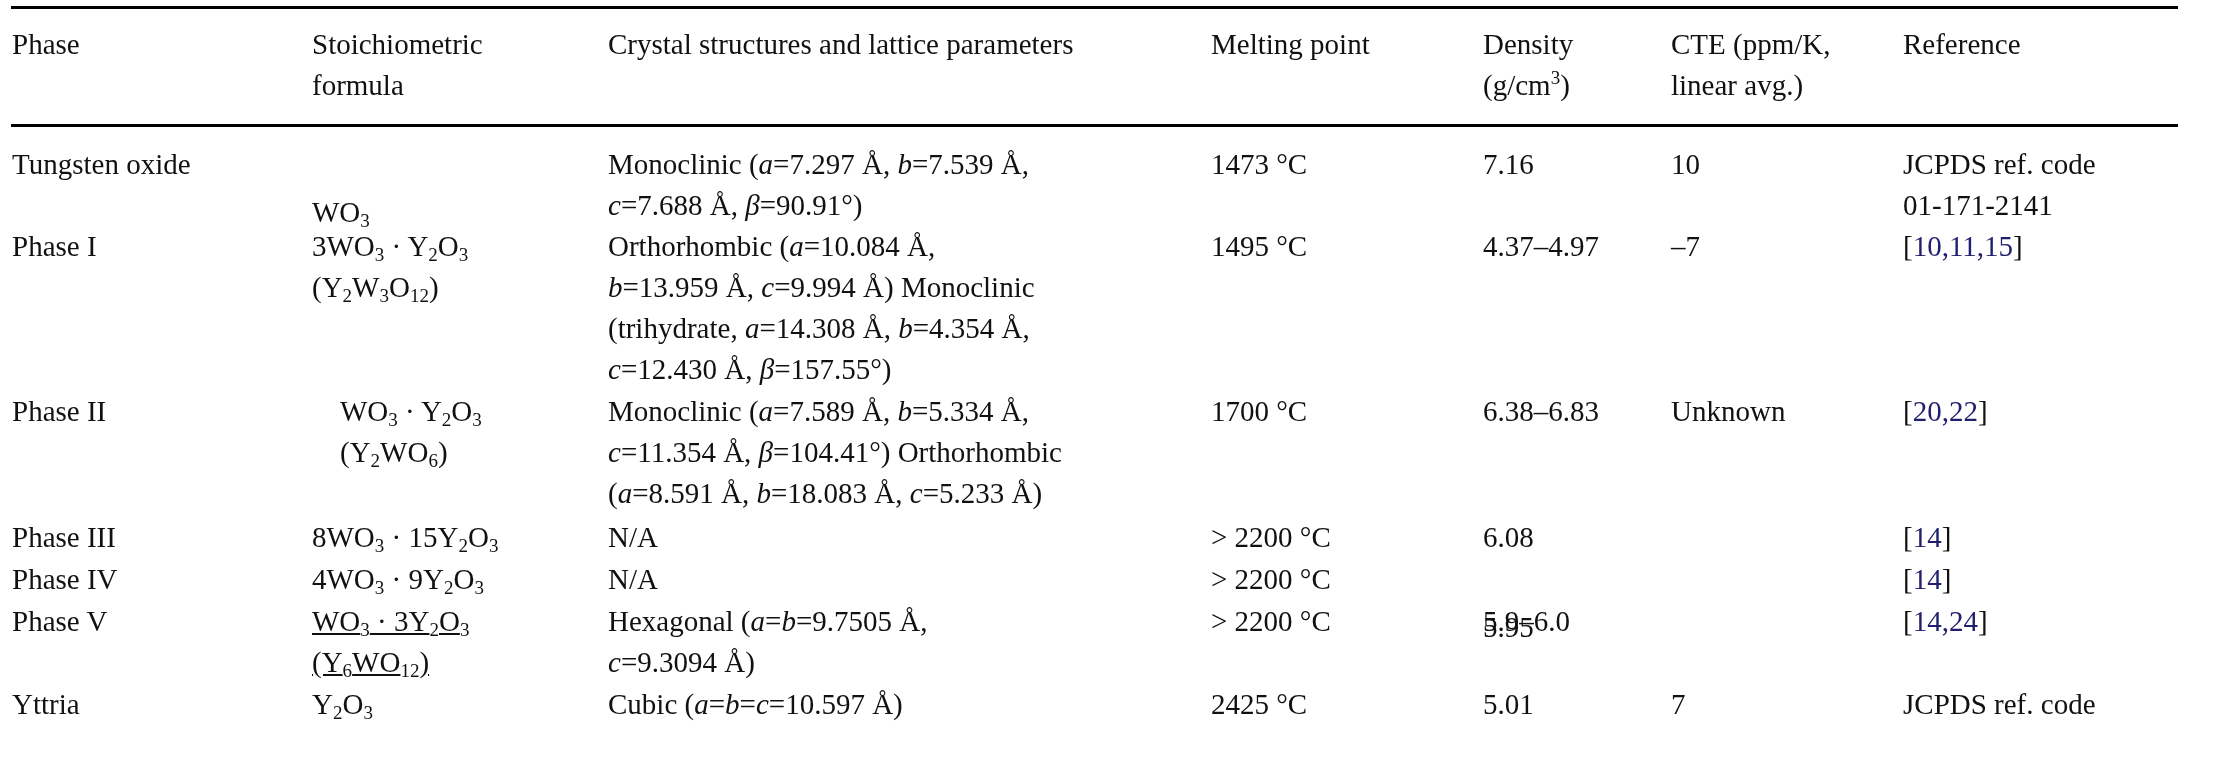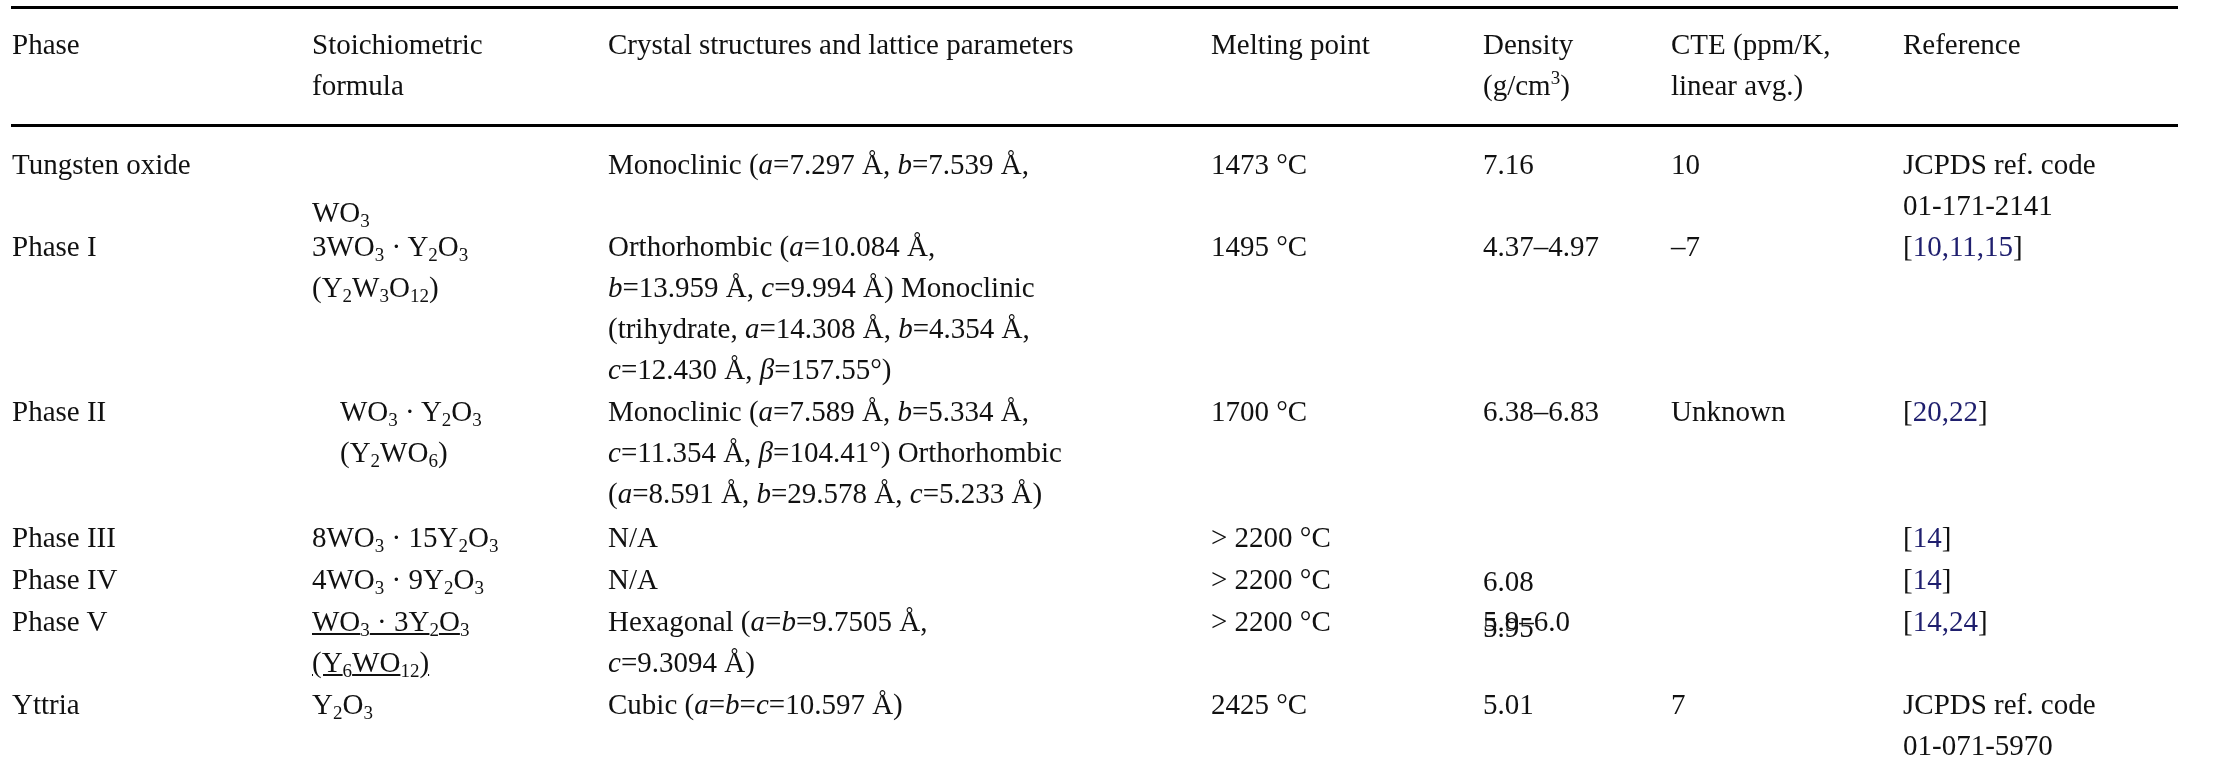--- a/index.html
+++ b/index.html
@@ -57,20 +57,21 @@
 <div id="body-rows">
     <div>
       <div class="cell col-phase" style="top: 144px;">
         <span class="line"><span>Tungsten oxide</span></span>
       </div>
       <div class="cell col-formula" style="top: 144px; margin-top: 48px;">
         <span class="line"><span>WO</span><sub>3</sub></span>
       </div>
       <div class="cell col-crystal" style="top: 144px;">
         <span class="line"><span>Monoclinic (</span><i>a</i><span>=7.297 Å, </span><i>b</i><span>=7.539 Å,</span></span>
+        <span class="line"><i>c</i><span>=7.688 Å, </span><i>β</i><span>=90.91°)</span></span>
       </div>
       <div class="cell col-melt" style="top: 144px;">
         <span class="line"><span>1473 °C</span></span>
       </div>
       <div class="cell col-density" style="top: 144px;">
         <span class="line"><span>7.16</span></span>
       </div>
       <div class="cell col-cte" style="top: 144px;">
         <span class="line"><span>10</span></span>
       </div>
@@ -110,21 +111,21 @@
       <div class="cell col-phase" style="top: 391px;">
         <span class="line"><span>Phase II</span></span>
       </div>
       <div class="cell col-formula" style="top: 391px; margin-left: 28px;">
         <span class="line"><span>WO</span><sub>3</sub><span> · Y</span><sub>2</sub><span>O</span><sub>3</sub></span>
         <span class="line"><span>(Y</span><sub>2</sub><span>WO</span><sub>6</sub><span>)</span></span>
       </div>
       <div class="cell col-crystal" style="top: 391px;">
         <span class="line"><span>Monoclinic (</span><i>a</i><span>=7.589 Å, </span><i>b</i><span>=5.334 Å,</span></span>
         <span class="line"><i>c</i><span>=11.354 Å, </span><i>β</i><span>=104.41°) Orthorhombic</span></span>
-        <span class="line"><span>(</span><i>a</i><span>=8.591 Å, </span><i>b</i><span>=29.578 Å, </span><i>c</i><span>=5.233 Å)</span></span>
+        <span class="line"><span>(</span><i>a</i><span>=8.591 Å, </span><i>b</i><span>=18.083 Å, </span><i>c</i><span>=5.233 Å)</span></span>
       </div>
       <div class="cell col-melt" style="top: 391px;">
         <span class="line"><span>1700 °C</span></span>
       </div>
       <div class="cell col-density" style="top: 391px;">
         <span class="line"><span>6.38–6.83</span></span>
       </div>
       <div class="cell col-cte" style="top: 391px;">
         <span class="line"><span>Unknown</span></span>
       </div>
@@ -138,21 +139,21 @@
       </div>
       <div class="cell col-formula" style="top: 517px;">
         <span class="line"><span>8WO</span><sub>3</sub><span> · 15Y</span><sub>2</sub><span>O</span><sub>3</sub></span>
       </div>
       <div class="cell col-crystal" style="top: 517px;">
         <span class="line"><span>N/A</span></span>
       </div>
       <div class="cell col-melt" style="top: 517px;">
         <span class="line"><span>&gt; 2200 °C</span></span>
       </div>
-      <div class="cell col-density" style="top: 517px; margin-top: 44px;">
+      <div class="cell col-density" style="top: 517px;">
         <span class="line"><span>6.08</span></span>
       </div>
       <div class="cell col-cte" style="top: 517px;">
         <span class="line"><span></span></span>
       </div>
       <div class="cell col-ref" style="top: 517px;">
         <span class="line"><span class="ref-br">[</span><span class="ref-num">14</span><span class="ref-br">]</span></span>
       </div>
     </div>
     <div>
@@ -217,16 +218,15 @@
         <span class="line"><span>2425 °C</span></span>
       </div>
       <div class="cell col-density" style="top: 684px;">
         <span class="line"><span>5.01</span></span>
       </div>
       <div class="cell col-cte" style="top: 684px;">
         <span class="line"><span>7</span></span>
       </div>
       <div class="cell col-ref" style="top: 684px;">
         <span class="line"><span>JCPDS ref. code</span></span>
-        <span class="line"><span>01-071-5970</span></span>
       </div>
     </div>
   </div>
 
 </body></html>

